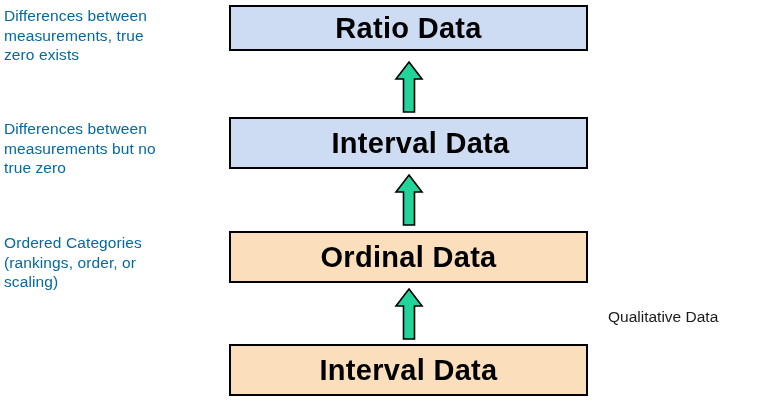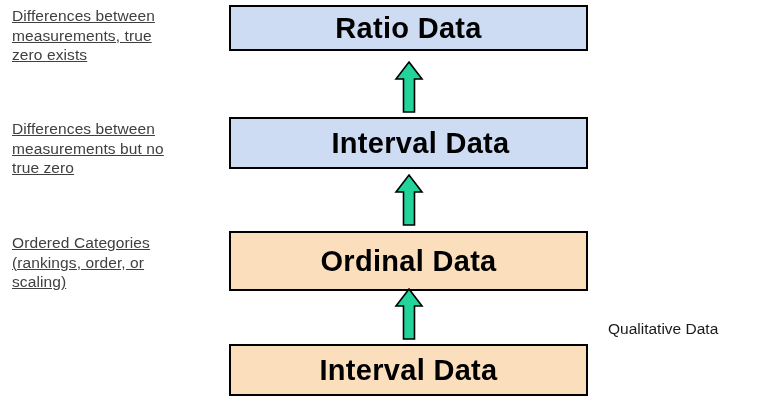--- a/index.html
+++ b/index.html
@@ -14,29 +14,28 @@
     position: relative;
     width: 776px;
     height: 415px;
     background: #ffffff;
     overflow: hidden;
   }
 
   
   .desc {
     position: absolute;
-    left: 12px;
+    left: 4px;
     width: 210px;
     font-family: "Liberation Sans", sans-serif;
     font-size: 15.5px;
     line-height: 19.5px;
-    color: #404040;
+    color: #0369a1;
     white-space: pre-line;
     letter-spacing: 0.1px;
-    text-decoration: underline;
   }
   #desc-ratio    { top: 6px; }
   #desc-interval { top: 119px; }
   #desc-ordinal  { top: 233px; }
   #desc-nominal  { top: 357px; }
 
   
   .level-box {
     position: absolute;
     left: 229px;
@@ -47,21 +46,21 @@
     align-items: center;
     justify-content: center;
     font-family: "Liberation Sans", sans-serif;
     font-weight: bold;
     font-size: 29px;
     color: #000000;
     letter-spacing: 0.3px;
   }
   #box-ratio    { top: 5px;   height: 46px; }
   #box-interval { top: 117px; height: 52px; padding-left: 24px; }
-  #box-ordinal  { top: 231px; height: 60px; }
+  #box-ordinal  { top: 231px; height: 52px; }
   #box-nominal  { top: 344px; height: 52px; }
 
   
   .arrow {
     position: absolute;
     left: 393px;
     width: 32px;
   }
   #arrow-1 { top: 60px;  height: 54px; }
   #arrow-2 { top: 173px; height: 54px; }
@@ -70,21 +69,21 @@
 
   
   .group-label {
     position: absolute;
     font-family: "Liberation Sans", sans-serif;
     font-size: 15.5px;
     color: #1a1a1a;
     white-space: nowrap;
   }
   #label-quantitative { left: 608px; top: 76px; }
-  #label-qualitative  { left: 608px; top: 308px; margin-top: 12px; }
+  #label-qualitative  { left: 608px; top: 308px; }
 </style>
 </head>
 <body>
 
 <div id="canvas">
 
   <div class="desc" id="desc-ratio">Differences between
 measurements, true
 zero exists</div>
 

